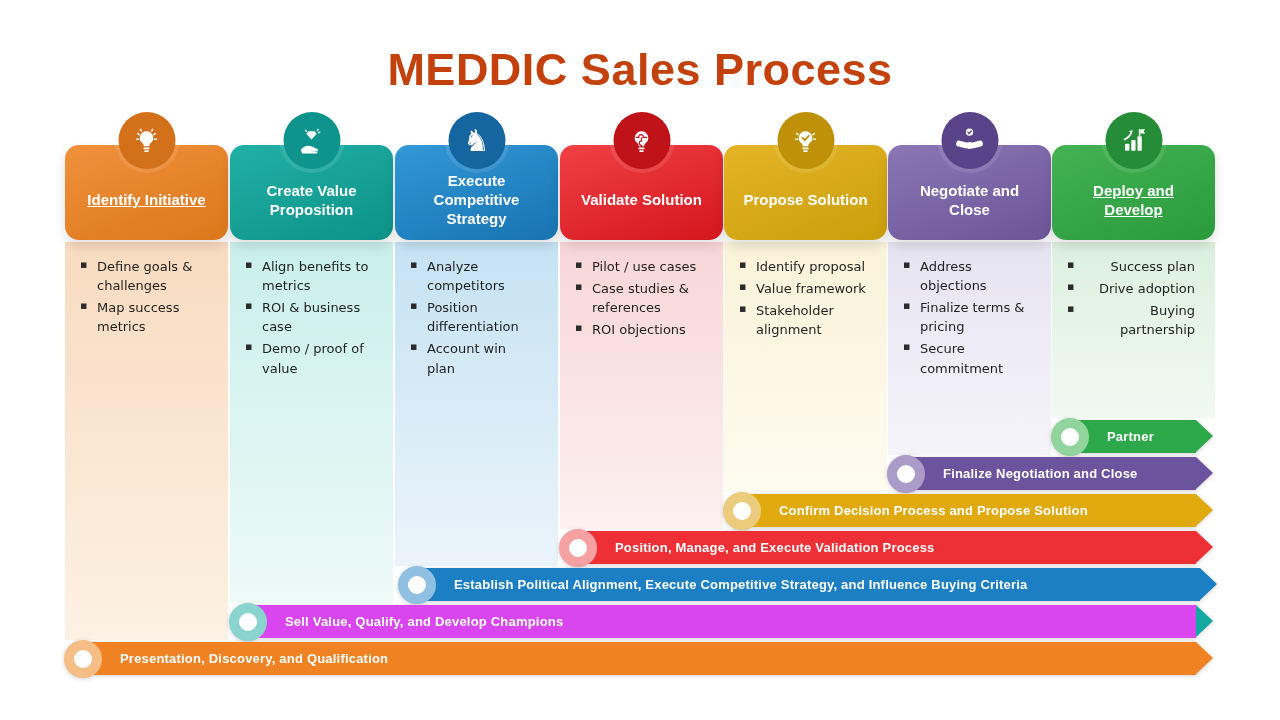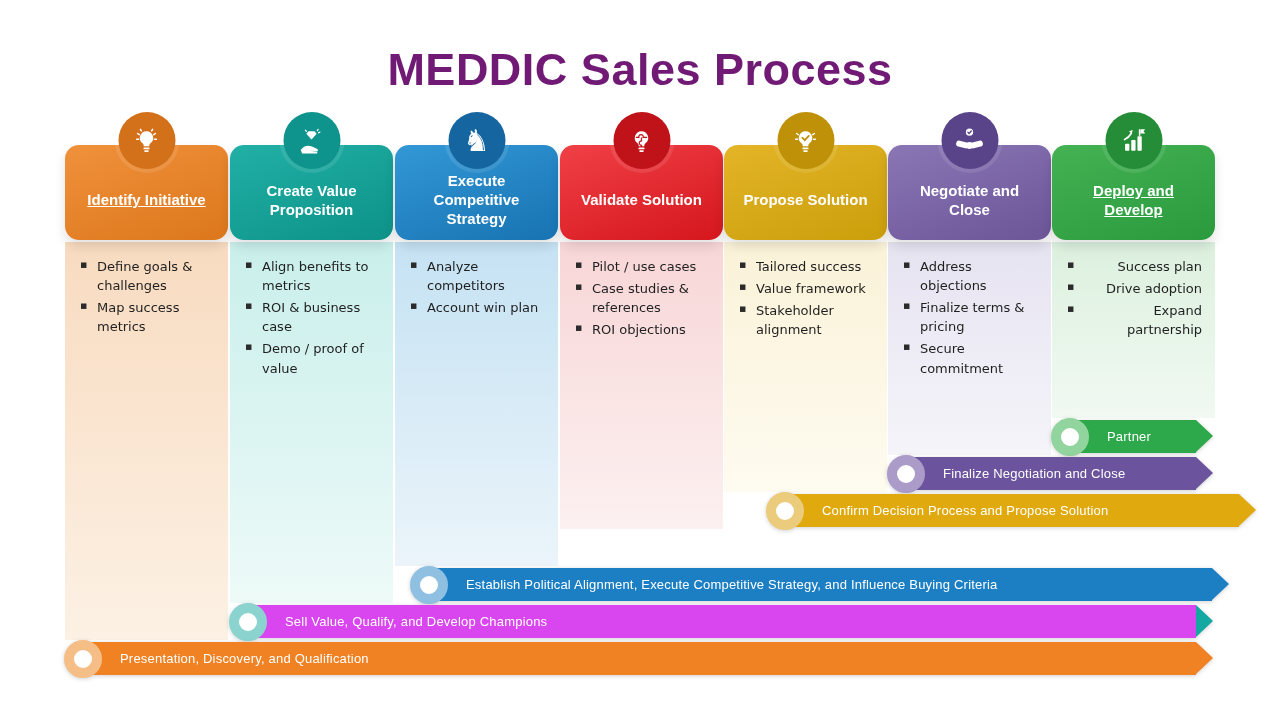--- a/index.html
+++ b/index.html
@@ -1,19 +1,19 @@
 <!DOCTYPE html>
 <html><head>
 <meta charset="utf-8">
 <style>
   html,body{margin:0;padding:0;background:#ffffff;}
   .canvas{position:relative;width:1280px;height:720px;background:#ffffff;overflow:hidden;
           font-family:"Liberation Sans",sans-serif;}
   .slide-title{position:absolute;top:44px;left:0;right:0;text-align:center;
-               font-size:45px;font-weight:800;color:#701a75;letter-spacing:.5px;}
+               font-size:45px;font-weight:800;color:#c2410c;letter-spacing:.5px;}
 
   
   .col{position:absolute;width:163px;top:0;height:720px;}
   .col1{left:65px}.col2{left:230px}.col3{left:395px}.col4{left:560px}
   .col5{left:724px}.col6{left:888px}.col7{left:1052px}
 
   .icon-circle{position:absolute;top:112px;left:50%;transform:translateX(-50%);
                width:57px;height:57px;border-radius:50%;z-index:3;
                display:flex;align-items:center;justify-content:center;
                box-shadow:0 0 0 4px rgba(255,255,255,.10);}
@@ -26,21 +26,21 @@
 
   .col-body{position:absolute;top:242px;left:0;width:163px;box-sizing:border-box;}
   .col1 .col-body{height:398px;background:linear-gradient(180deg,#F8DBC0 0%,#FCF1E4 100%);}
   .col2 .col-body{height:361px;background:linear-gradient(180deg,#C9EFEB 0%,#EDFAF8 100%);}
   .col3 .col-body{height:324px;background:linear-gradient(180deg,#C5E2F3 0%,#EBF4FA 100%);}
   .col4 .col-body{height:287px;background:linear-gradient(180deg,#F8D6D7 0%,#FCF0F0 100%);}
   .col5 .col-body{height:250px;background:linear-gradient(180deg,#FAF2D8 0%,#FEFBF0 100%);}
   .col6 .col-body{height:213px;background:linear-gradient(180deg,#E6E3F1 0%,#F5F4F9 100%);}
   .col7 .col-body{height:176px;background:linear-gradient(180deg,#DCF0DE 0%,#F1F9F2 100%);text-align:right;}
 
-  .col-body ul{list-style:none;margin:0;padding:15px 13px 0 14px;}
+  .col-body ul{list-style:none;margin:0;padding:15px 20px 0 14px;}
   .col-body li{position:relative;padding-left:18px;margin-bottom:3px;
                font-family:"DejaVu Sans",sans-serif;font-size:13px;line-height:1.47;color:#1f1f1f;}
   .col-body li::before{content:"▪";position:absolute;left:1px;top:0;font-size:11px;color:#2b2b2b;}
 
   
   .col1 .col-header{background:linear-gradient(160deg,#F0913C,#DC771B);text-decoration:underline;}
   .col1 .icon-circle{background:#D3711B;}
   .col2 .col-header{background:linear-gradient(160deg,#21B0A6,#0D9288);}
   .col2 .icon-circle{background:#0E948C;}
   .col3 .col-header{background:linear-gradient(160deg,#3398D6,#1873B2);}
@@ -49,36 +49,36 @@
   .col4 .icon-circle{background:#C01219;}
   .col5 .col-header{background:linear-gradient(160deg,#E3B527,#CB9E0C);text-align:right;}
   .col5 .icon-circle{background:#BF9109;}
   .col6 .col-header{background:linear-gradient(160deg,#8A76B5,#6C5598);}
   .col6 .icon-circle{background:#59448A;}
   .col7 .col-header{background:linear-gradient(160deg,#44B253,#2A9A3D);text-decoration:underline;}
   .col7 .icon-circle{background:#258C37;}
 
   
   .band{position:absolute;height:33px;display:flex;align-items:center;color:#fff;
-        font-weight:400;font-size:13px;letter-spacing:.2px;padding-left:46px;box-sizing:border-box;
+        font-weight:700;font-size:13px;letter-spacing:.2px;padding-left:46px;box-sizing:border-box;
         filter:drop-shadow(0 1px 2px rgba(0,0,0,.18));z-index:4;white-space:nowrap;}
   .band::after{content:"";position:absolute;right:-17px;top:0;width:0;height:0;
                border-top:16.5px solid transparent;border-bottom:16.5px solid transparent;}
   .knob{position:absolute;left:-10px;top:-2.5px;width:38px;height:38px;border-radius:50%;
         background:#fff;box-sizing:border-box;}
 
   .b1{top:642px;left:74px;width:1122px;background:#F08223;}
   .b1::after{border-left:17px solid #F08223;} .b1 .knob{border:10px solid #F5BE87;}
   .b2{top:605px;left:239px;width:957px;background:#d946ef;}
   .b2::after{border-left:17px solid #14A8A3;} .b2 .knob{border:10px solid #8BD3CF;}
-  .b3{top:568px;left:420px;width:792px;background:#1C7FC4;}
+  .b3{top:568px;left:408px;width:792px;background:#1C7FC4;}
   .b3::after{border-left:17px solid #1C7FC4;} .b3 .knob{border:10px solid #8FC0E2;}
   .b4{top:531px;left:569px;width:627px;background:#EE3036;}
   .b4::after{border-left:17px solid #EE3036;} .b4 .knob{border:10px solid #F6A0A2;}
-  .b5{top:494px;left:776px;width:463px;background:#E0A90E;}
+  .b5{top:494px;left:733px;width:463px;background:#E0A90E;}
   .b5::after{border-left:17px solid #E0A90E;} .b5 .knob{border:10px solid #EBCB7C;}
   .b6{top:457px;left:897px;width:299px;background:#6B549D;text-align:right;}
   .b6::after{border-left:17px solid #6B549D;} .b6 .knob{border:10px solid #AB9BC9;}
   .b7{top:420px;left:1061px;width:135px;background:#2DA84A;}
   .b7::after{border-left:17px solid #2DA84A;} .b7 .knob{border:10px solid #92D49D;}
 </style>
 </head>
 <body>
 
 <div class="canvas">
@@ -137,20 +137,21 @@
   </div>
 
   <div class="col col3">
     <div class="icon-circle">
       <span class="knight">♞</span>
     </div>
     <div class="col-header">Execute Competitive Strategy</div>
     <div class="col-body">
       <ul>
         <li>Analyze competitors</li>
+        <li>Position differentiation</li>
         <li>Account win plan</li>
       </ul>
     </div>
   </div>
 
   <div class="col col4">
     <div class="icon-circle">
       <svg viewBox="0 0 32 32" width="30" height="30">
         <g fill="#fff">
           <path d="M16 5.5a7.2 7.2 0 0 0-4.2 13c.8.6 1.2 1.4 1.2 2.2v.8h6v-.8c0-.8.4-1.6 1.2-2.2a7.2 7.2 0 0 0-4.2-13z"></path>
@@ -186,21 +187,21 @@
           <line x1="6.5" y1="8" x2="8.3" y2="9.2"></line>
             <line x1="25.5" y1="8" x2="23.7" y2="9.2"></line>
           <line x1="5.5" y1="14" x2="7.5" y2="14"></line>
             <line x1="26.5" y1="14" x2="24.5" y2="14"></line>
         </g>
       </svg>
     </div>
     <div class="col-header">Propose Solution</div>
     <div class="col-body">
       <ul>
-        <li>Tailored success</li>
+        <li>Identify proposal</li>
         <li>Value framework</li>
         <li>Stakeholder alignment</li>
       </ul>
     </div>
   </div>
 
   <div class="col col6">
     <div class="icon-circle">
       <svg viewBox="0 0 32 32" width="32" height="32">
         <g fill="#fff">
@@ -234,37 +235,41 @@
           <path d="M15.2 4.3l-1.1 4.2-2.9-2.9z"></path>
         </g>
         <path d="M6.5 14.5c3-1.3 5.3-3.6 7-6.5" fill="none" stroke="#fff" stroke-width="1.8" stroke-linecap="round"></path>
       </svg>
     </div>
     <div class="col-header">Deploy and Develop</div>
     <div class="col-body">
       <ul>
         <li>Success plan</li>
         <li>Drive adoption</li>
-        <li>Expand partnership</li>
+        <li>Buying partnership</li>
       </ul>
     </div>
   </div>
 
   <div class="band b7">
     <span class="knob"></span>
     <span>Partner</span>
   </div>
   <div class="band b6">
     <span class="knob"></span>
     <span>Finalize Negotiation and Close</span>
   </div>
   <div class="band b5">
     <span class="knob"></span>
     <span>Confirm Decision Process and Propose Solution</span>
   </div>
+  <div class="band b4">
+    <span class="knob"></span>
+    <span>Position, Manage, and Execute Validation Process</span>
+  </div>
   <div class="band b3">
     <span class="knob"></span>
     <span>Establish Political Alignment, Execute Competitive Strategy, and Influence Buying Criteria</span>
   </div>
   <div class="band b2">
     <span class="knob"></span>
     <span>Sell Value, Qualify, and Develop Champions</span>
   </div>
   <div class="band b1">
     <span class="knob"></span>

